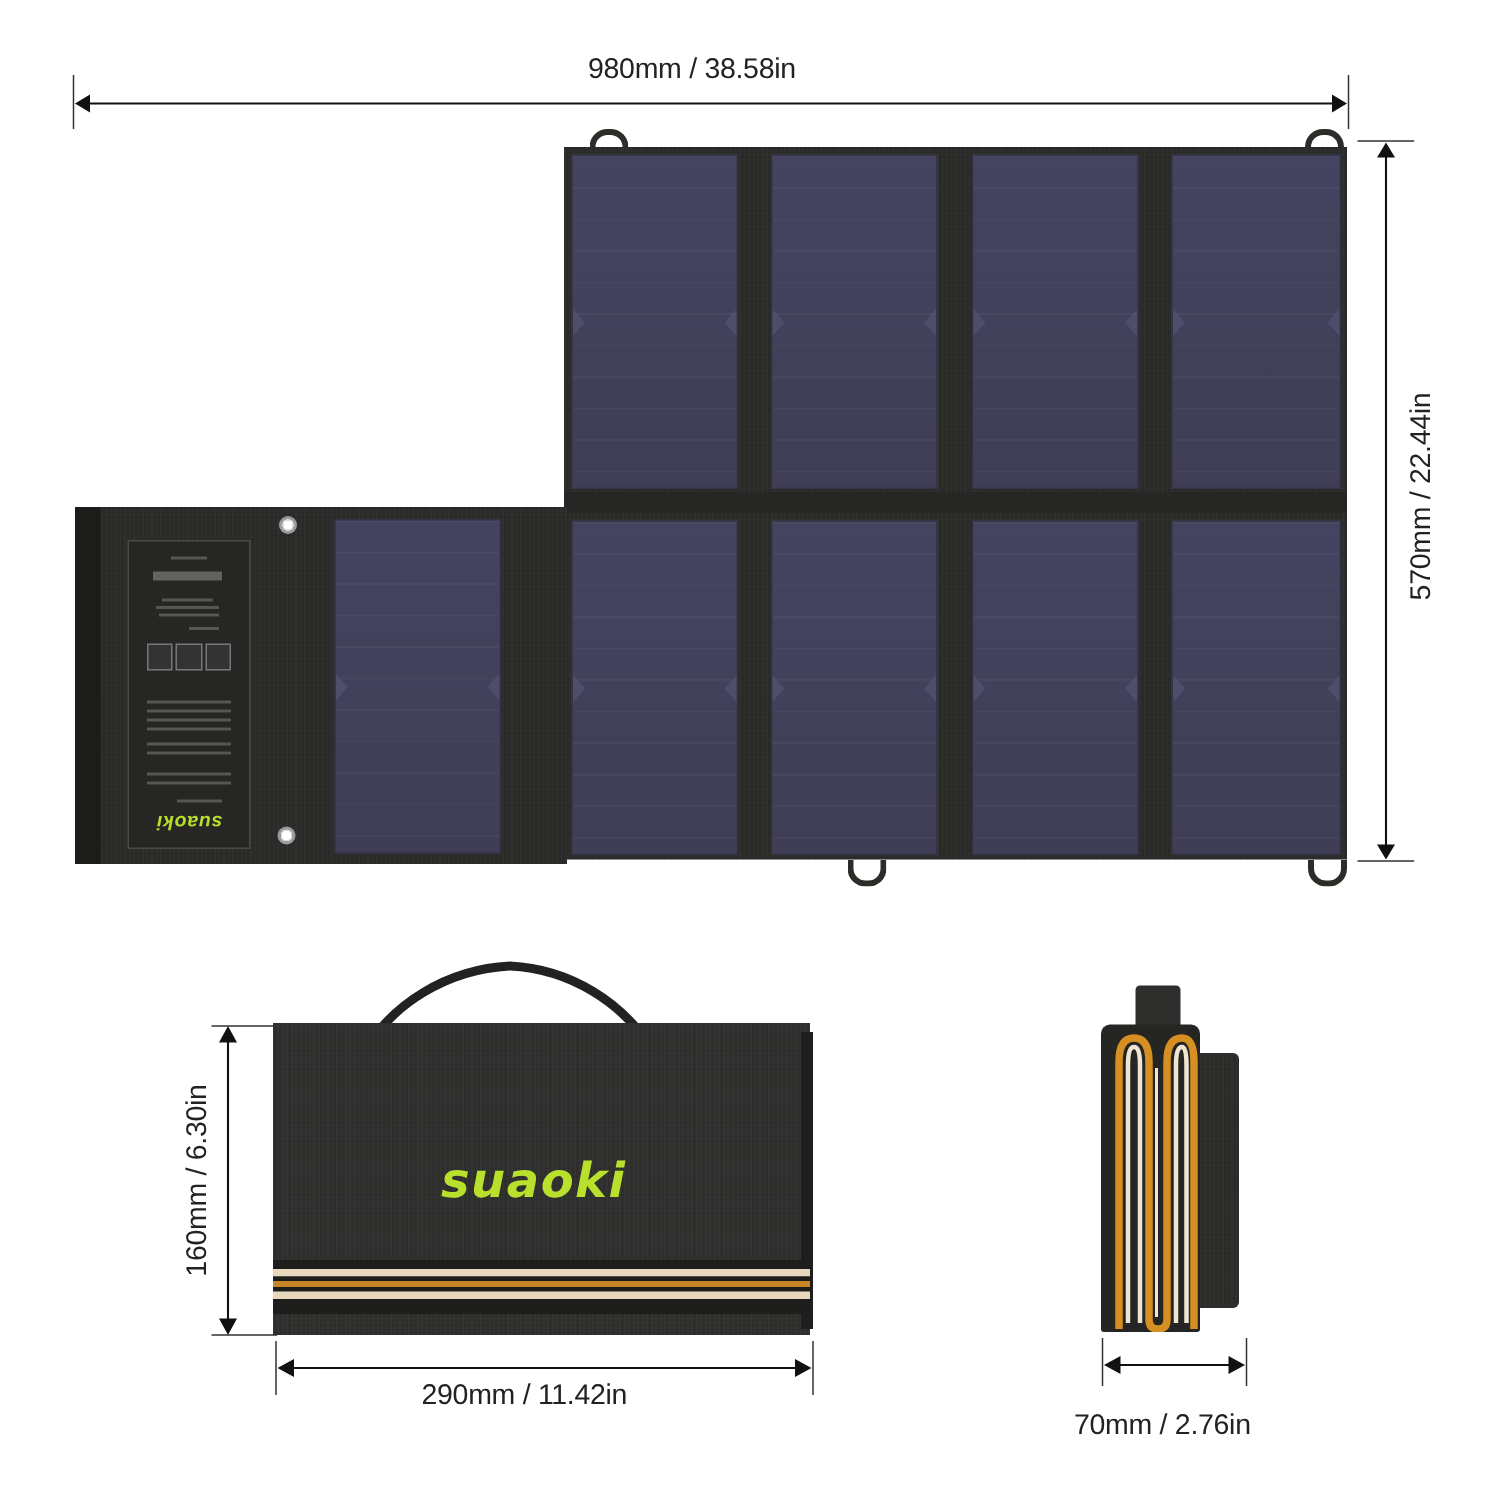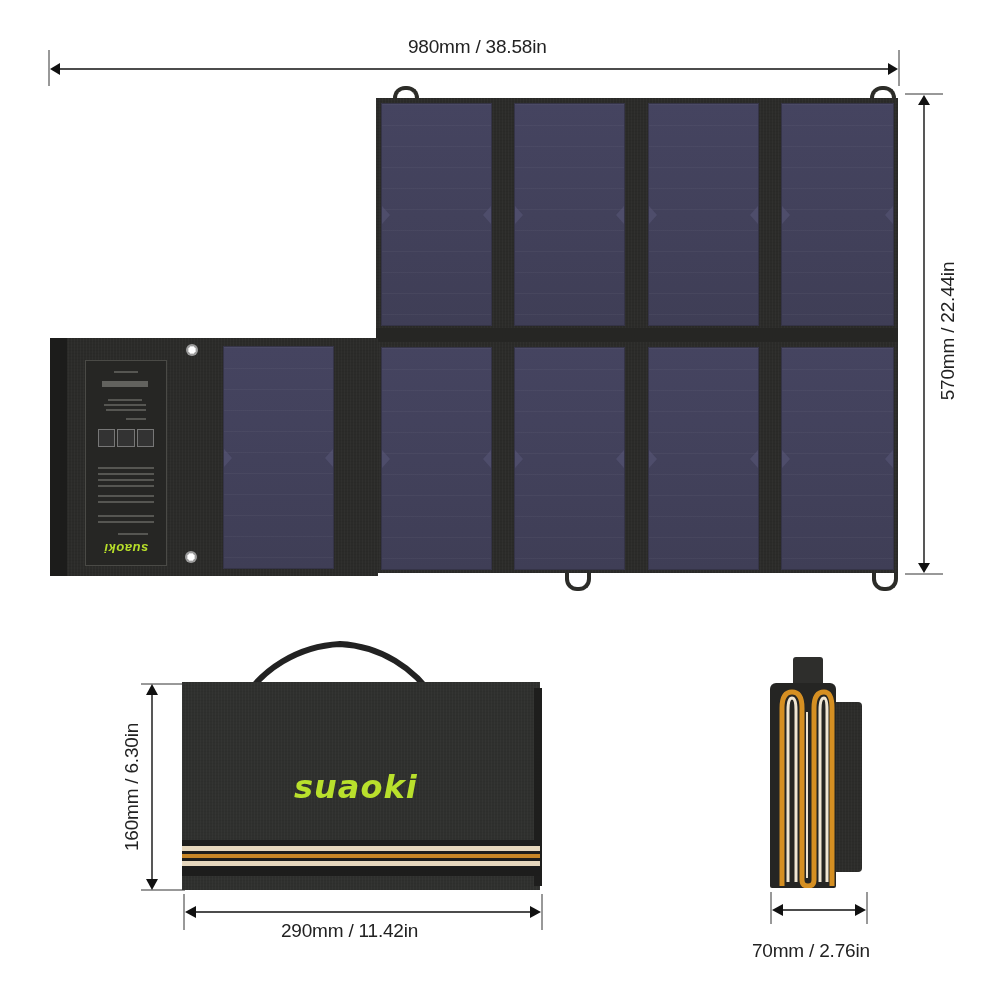--- a/index.html
+++ b/index.html
@@ -35,21 +35,21 @@
 
 <div class="abs" style="left:48px;top:48px;width:852px;height:40px;">
   <svg width="852" height="40">
     <line x1="1" y1="2" x2="1" y2="38" stroke="#333" stroke-width="1"></line>
     <line x1="851" y1="2" x2="851" y2="38" stroke="#333" stroke-width="1"></line>
     <line x1="8" y1="21" x2="844" y2="21" stroke="#111" stroke-width="1.4"></line>
     <polygon points="2,21 12,15 12,27" fill="#111"></polygon>
     <polygon points="850,21 840,15 840,27" fill="#111"></polygon>
   </svg>
 </div>
-<div class="dim-text" style="left:408px;top:36px;">980mm / 38.58in</div>
+<div class="dim-text" style="left:392px;top:36px;">980mm / 38.58in</div>
 
 <div class="abs" style="left:0;top:0;width:1000px;height:600px;">
 
   <div class="loop" style="left:393px;top:86px;"></div>
   <div class="loop" style="left:870px;top:86px;"></div>
 
   <div class="loop down" style="left:565px;top:573px;"></div>
   <div class="loop down" style="left:872px;top:573px;"></div>
 
   <div class="abs fabric" style="left:376px;top:98px;width:522px;height:475px;"></div>
@@ -144,21 +144,21 @@
   <svg class="abs" style="left:183px;top:272px;" width="360" height="40">
     <line x1="1" y1="2" x2="1" y2="38" stroke="#333" stroke-width="1"></line>
     <line x1="359" y1="2" x2="359" y2="38" stroke="#333" stroke-width="1"></line>
     <line x1="8" y1="20" x2="352" y2="20" stroke="#111" stroke-width="1.4"></line>
     <polygon points="2,20 13,14 13,26" fill="#111"></polygon>
     <polygon points="358,20 347,14 347,26" fill="#111"></polygon>
   </svg>
   <div class="dim-text" style="left:281px;top:300px;">290mm / 11.42in</div>
 </div>
 
-<div class="abs" style="left:712px;top:640px;width:220px;height:340px;">
+<div class="abs" style="left:676px;top:640px;width:220px;height:340px;">
 
   <div class="abs" style="left:81px;top:17px;width:30px;height:30px;background:#2e2e2c;border-radius:3px 3px 0 0;"></div>
 
   <div class="abs fabric" style="left:118px;top:62px;width:32px;height:170px;background-color:#2c2c2a;border-radius:0 4px 4px 0;"></div>
 
   <div class="abs" style="left:58px;top:43px;width:66px;height:205px;background:#252523;border-radius:6px 6px 2px 2px;"></div>
   <svg class="abs" style="left:62px;top:48px;" width="62" height="200">
     <path d="M 8 198 L 8 20 Q 8 4 18 4 Q 28 4 28 20 L 28 192 Q 28 198 34 198 Q 40 198 40 192 L 40 20 Q 40 4 50 4 Q 58 4 58 20 L 58 198" stroke="#d58f22" stroke-width="5" fill="none"></path>
     <path d="M 14 194 L 14 22 Q 14 10 18 10 Q 22 10 22 22 L 22 194" stroke="#efe5d2" stroke-width="3" fill="none"></path>
     <path d="M 46 194 L 46 22 Q 46 10 50 10 Q 53 10 53 22 L 53 194" stroke="#efe5d2" stroke-width="3" fill="none"></path>

